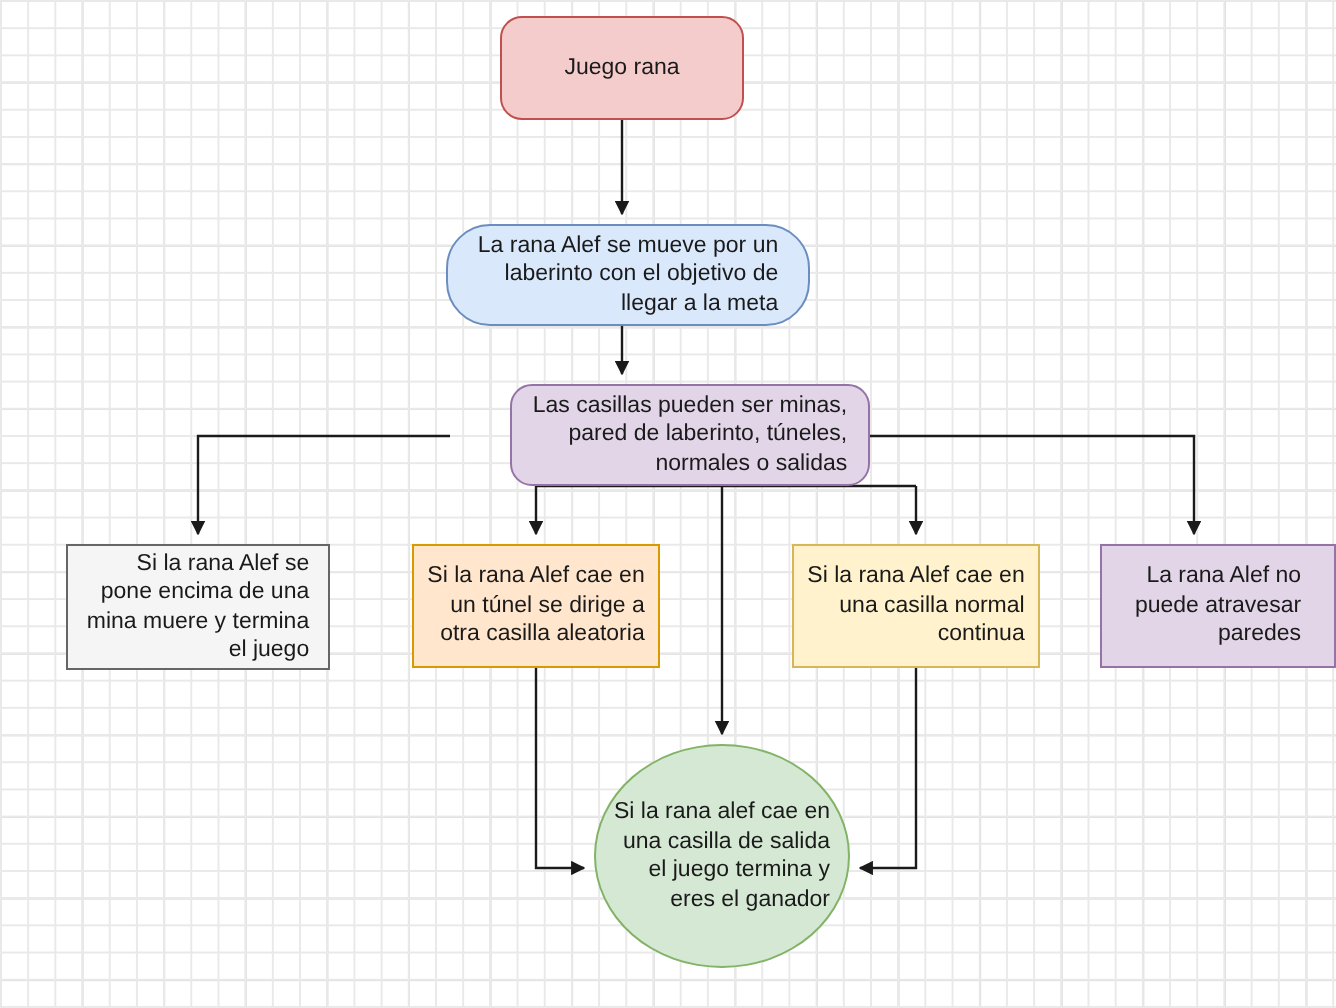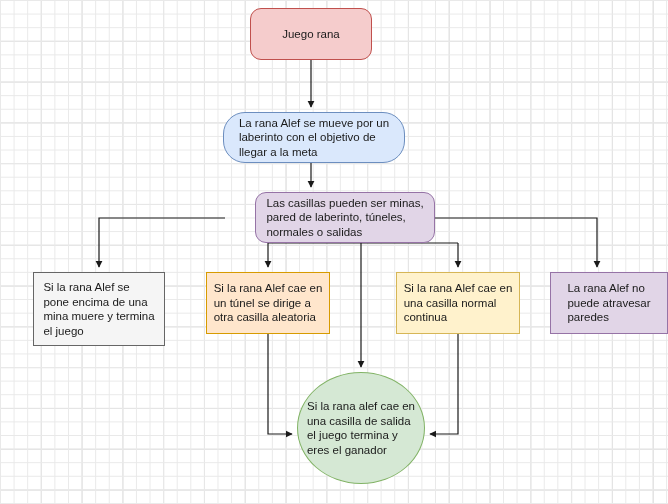--- a/index.html
+++ b/index.html
@@ -19,21 +19,21 @@
       linear-gradient(to right, #d6d6d6 1px, transparent 1px),
       linear-gradient(to bottom, #d6d6d6 1px, transparent 1px);
     background-size:13.6px 13.6px, 13.6px 13.6px, 40.8px 40.8px, 40.8px 40.8px;
     background-position:0 1px, 1px 0, 0 1px, 1px 0;
   }
   svg#edges{position:absolute;left:0;top:0;width:668px;height:504px;overflow:visible;}
   .node{
     position:absolute;
     box-sizing:border-box;
     display:flex;align-items:center;justify-content:center;
-    text-align:left;
+    text-align:right;
     color:#1a1a1a;
     font-size:11.5px;
     line-height:14.5px;
     padding:2px 5px;
     white-space:pre-line;
   }
   .n-start{
     background:#f5cccc;border:1.3px solid #c0504d;border-radius:11px;
   }
   .n-blue{
@@ -94,21 +94,21 @@
   <div class="node n-start" style="left:250px;top:8px;width:122px;height:52px;">Juego rana</div>
 
   <div class="node n-blue" style="left:223px;top:112px;width:182px;height:51px;">La rana Alef se mueve por un
 laberinto con el objetivo de
 llegar a la meta</div>
 
   <div class="node n-purple-round" style="left:225px;top:192px;width:180px;height:51px;">Las casillas pueden ser minas,
 pared de laberinto, túneles,
 normales o salidas</div>
 
-  <div class="node n-white" style="left:33px;top:272px;width:132px;height:74px;">Si la rana Alef se
+  <div class="node n-white" style="left:33px;top:272px;width:132px;height:63px;">Si la rana Alef se
 pone encima de una
 mina muere y termina
 el juego</div>
 
   <div class="node n-orange" style="left:206px;top:272px;width:124px;height:62px;">Si la rana Alef cae en
 un túnel se dirige a
 otra casilla aleatoria</div>
 
   <div class="node n-yellow" style="left:396px;top:272px;width:124px;height:62px;">Si la rana Alef cae en
 una casilla normal

